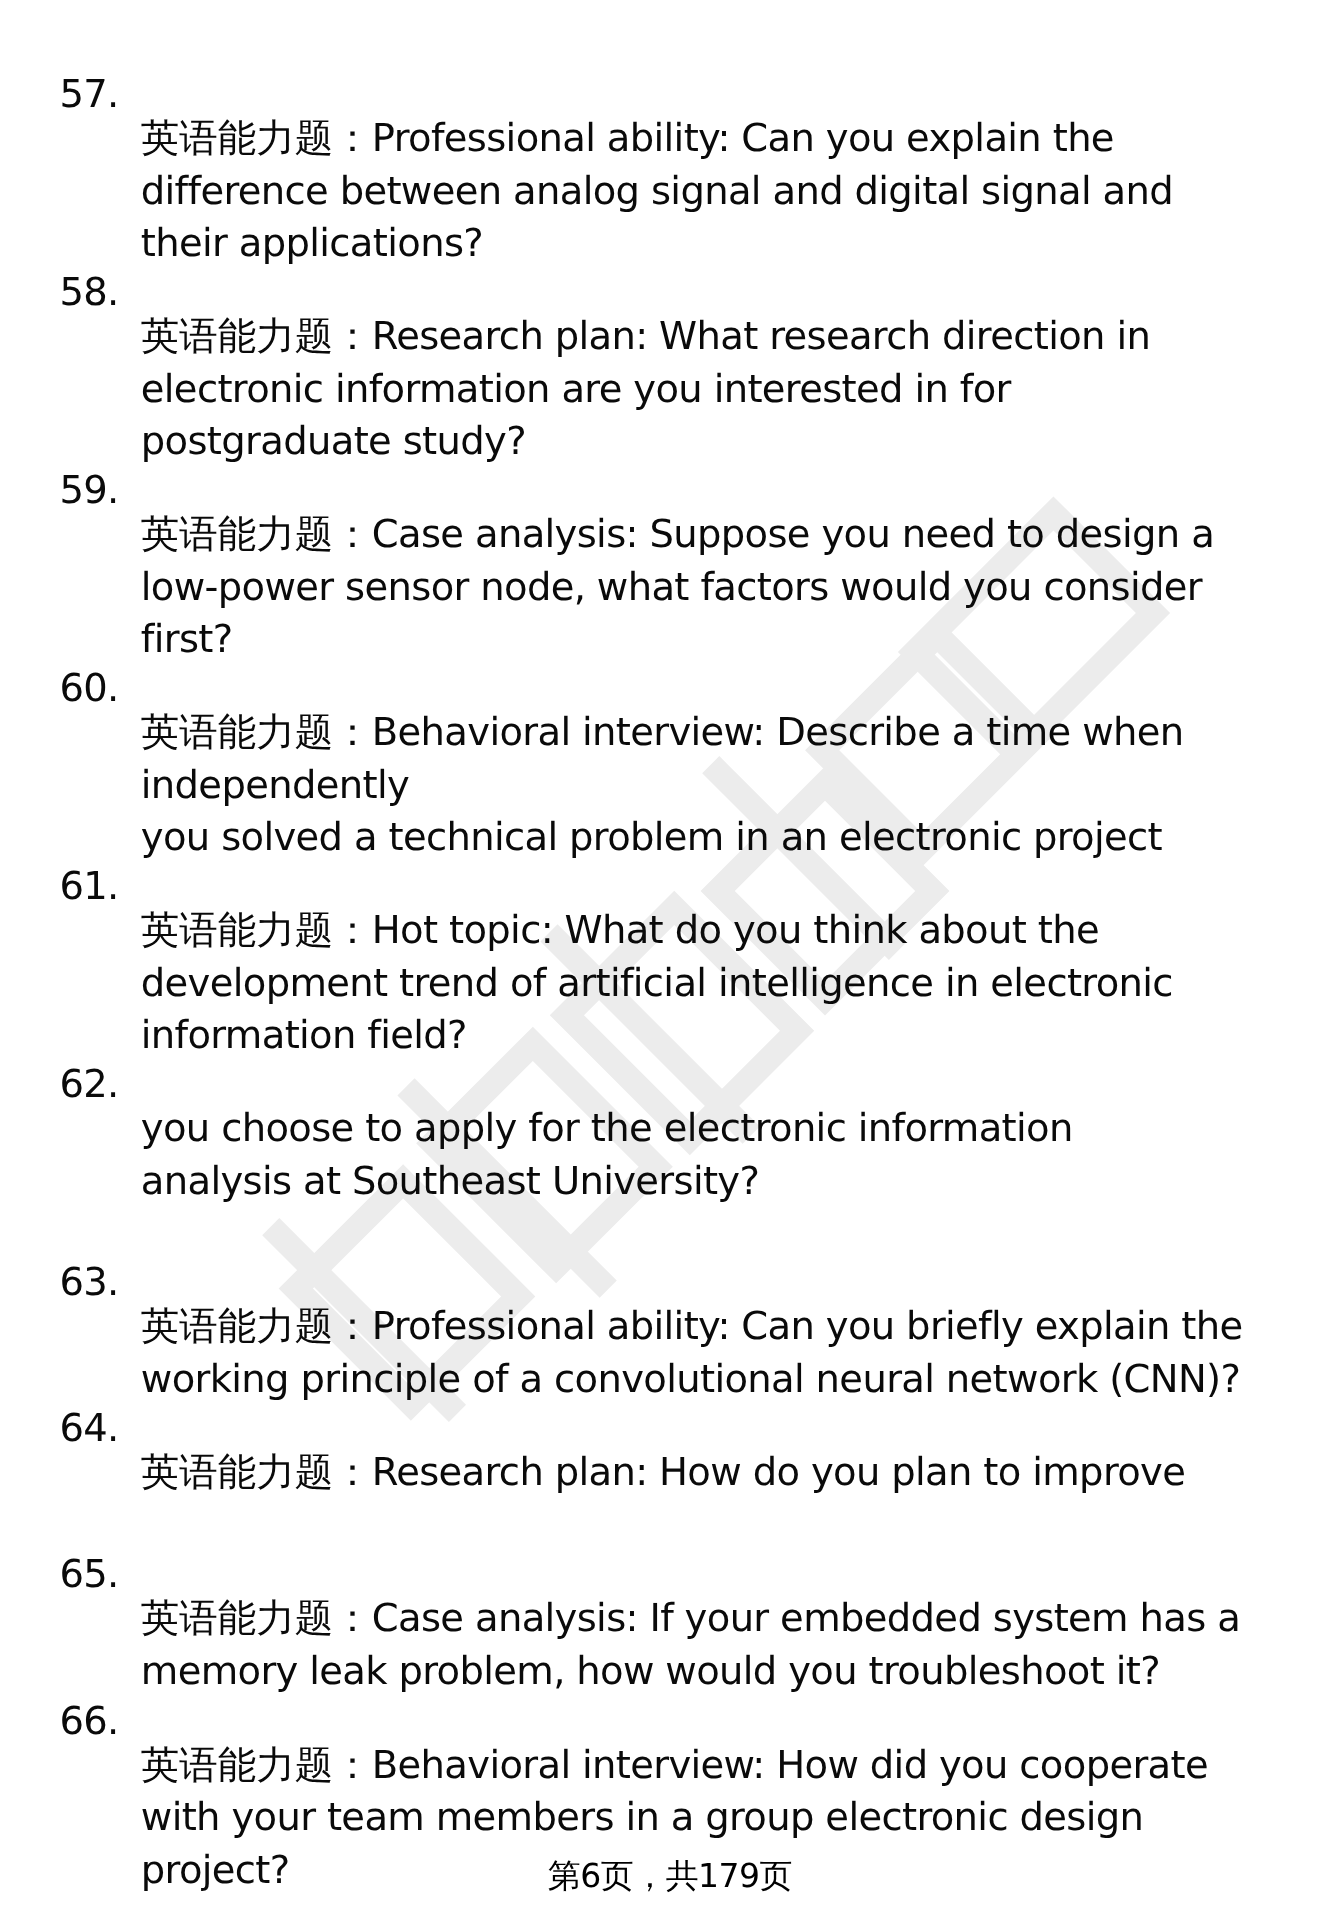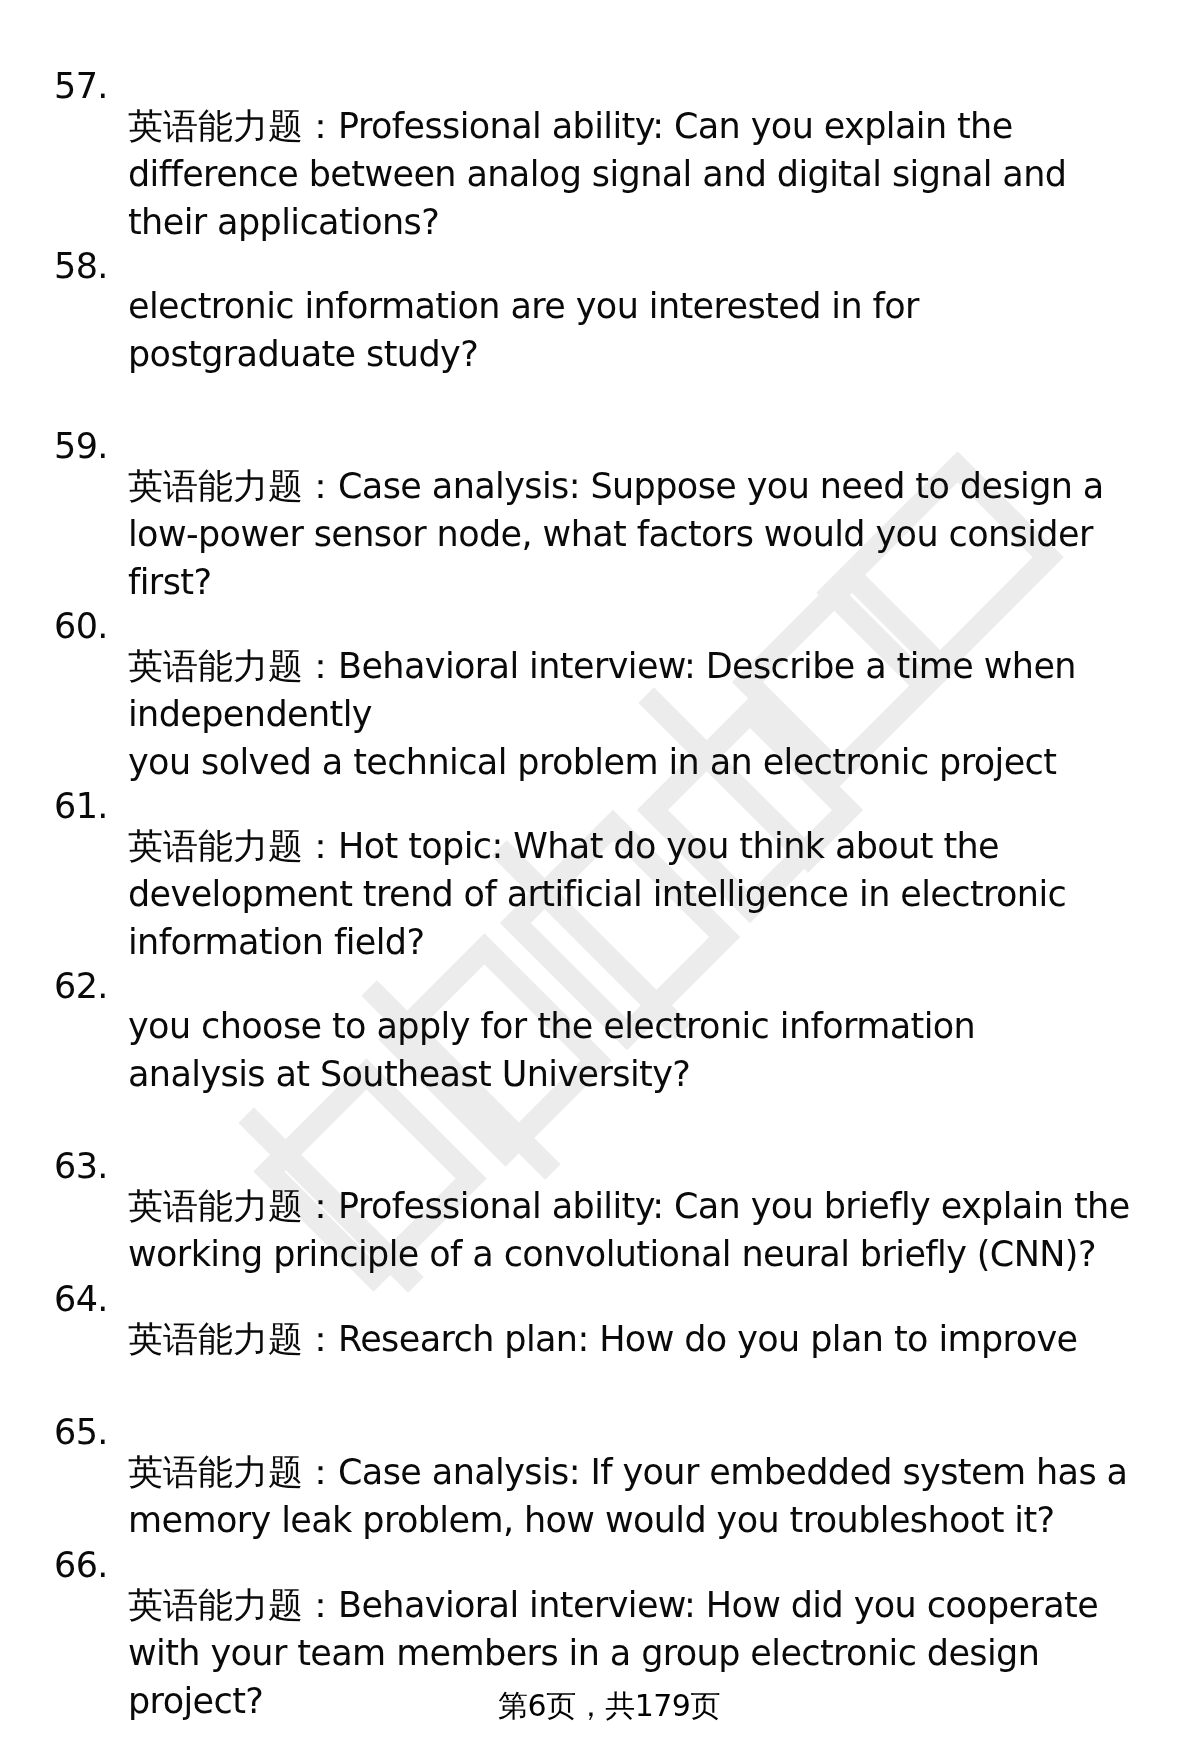--- a/index.html
+++ b/index.html
@@ -110,20 +110,21 @@
     <div class="body">
       <span class="line"><span class="cn">英语能力题：</span><span>Professional ability: Can you explain the</span></span>
       <span class="line">difference between analog signal and digital signal and</span>
       <span class="line">their applications?</span>
     </div>
   </div>
 
   <div class="item" style="top:242px;">
     <span class="num">58.</span>
     <div class="body">
+      <span class="line"><span class="cn">英语能力题：</span><span>Research plan: What research direction in</span></span>
       <span class="line">electronic information are you interested in for</span>
       <span class="line">postgraduate study?</span>
     </div>
   </div>
 
   <div class="item" style="top:422px;">
     <span class="num">59.</span>
     <div class="body">
       <span class="line"><span class="cn">英语能力题：</span><span>Case analysis: Suppose you need to design a</span></span>
       <span class="line">low-power sensor node, what factors would you consider</span>
@@ -154,21 +155,21 @@
     <div class="body">
       <span class="line">you choose to apply for the electronic information</span>
       <span class="line">analysis at Southeast University?</span>
     </div>
   </div>
 
   <div class="item" style="top:1142px;">
     <span class="num">63.</span>
     <div class="body">
       <span class="line"><span class="cn">英语能力题：</span><span>Professional ability: Can you briefly explain the</span></span>
-      <span class="line">working principle of a convolutional neural briefly (CNN)?</span>
+      <span class="line">working principle of a convolutional neural network (CNN)?</span>
     </div>
   </div>
 
   <div class="item" style="top:1275px;">
     <span class="num">64.</span>
     <div class="body">
       <span class="line"><span class="cn">英语能力题：</span><span>Research plan: How do you plan to improve</span></span>
     </div>
   </div>
 

